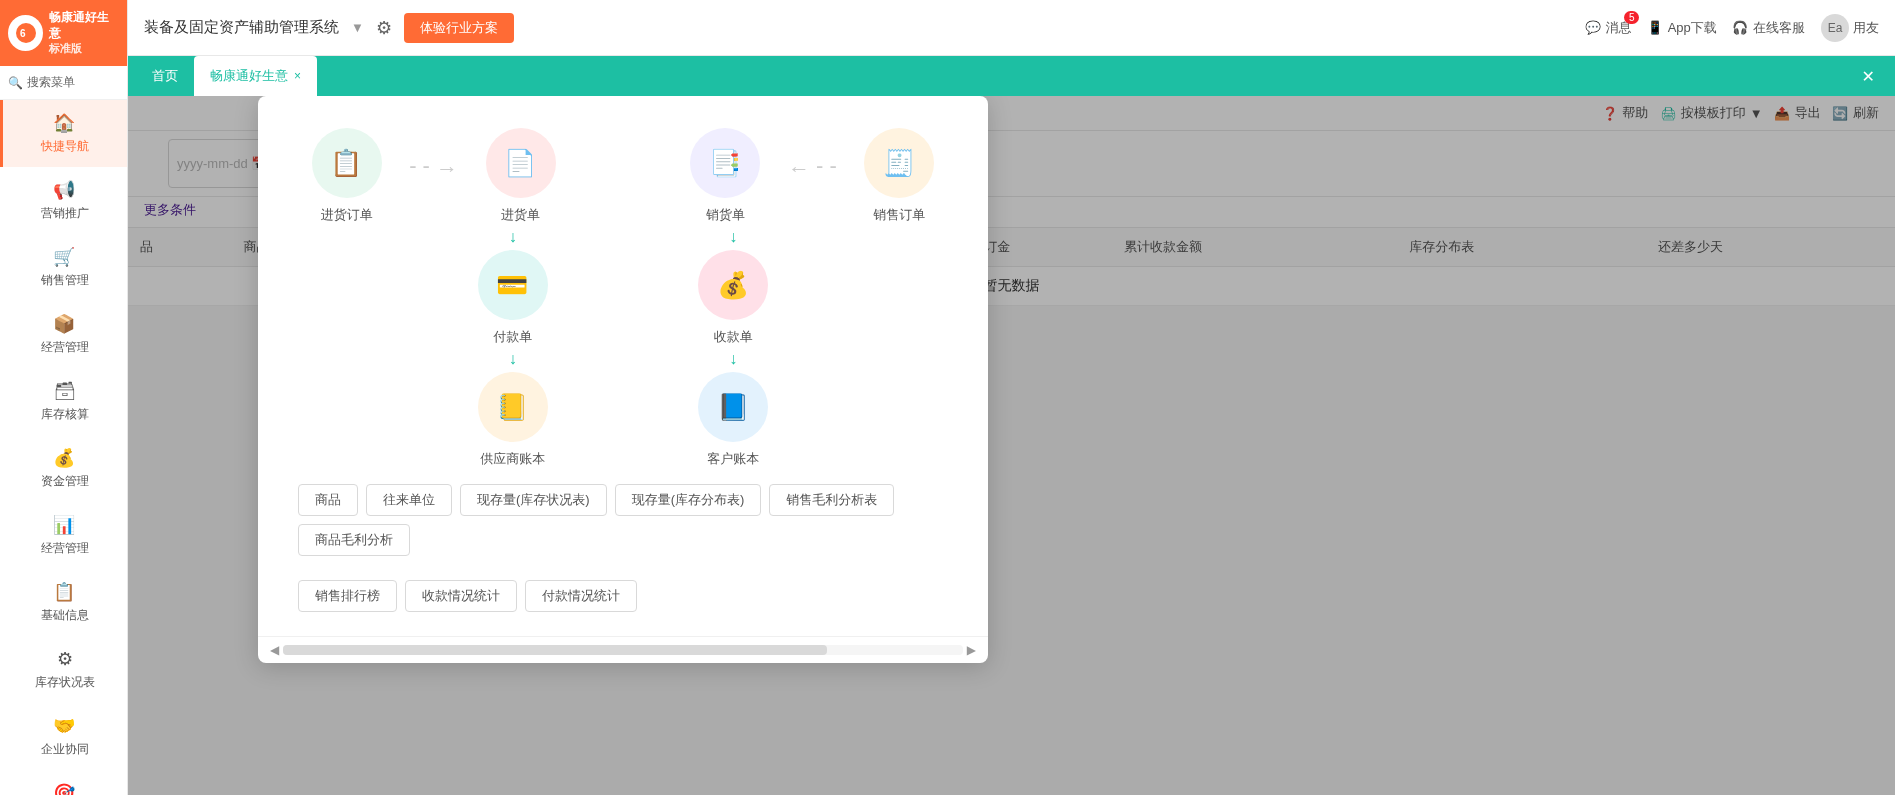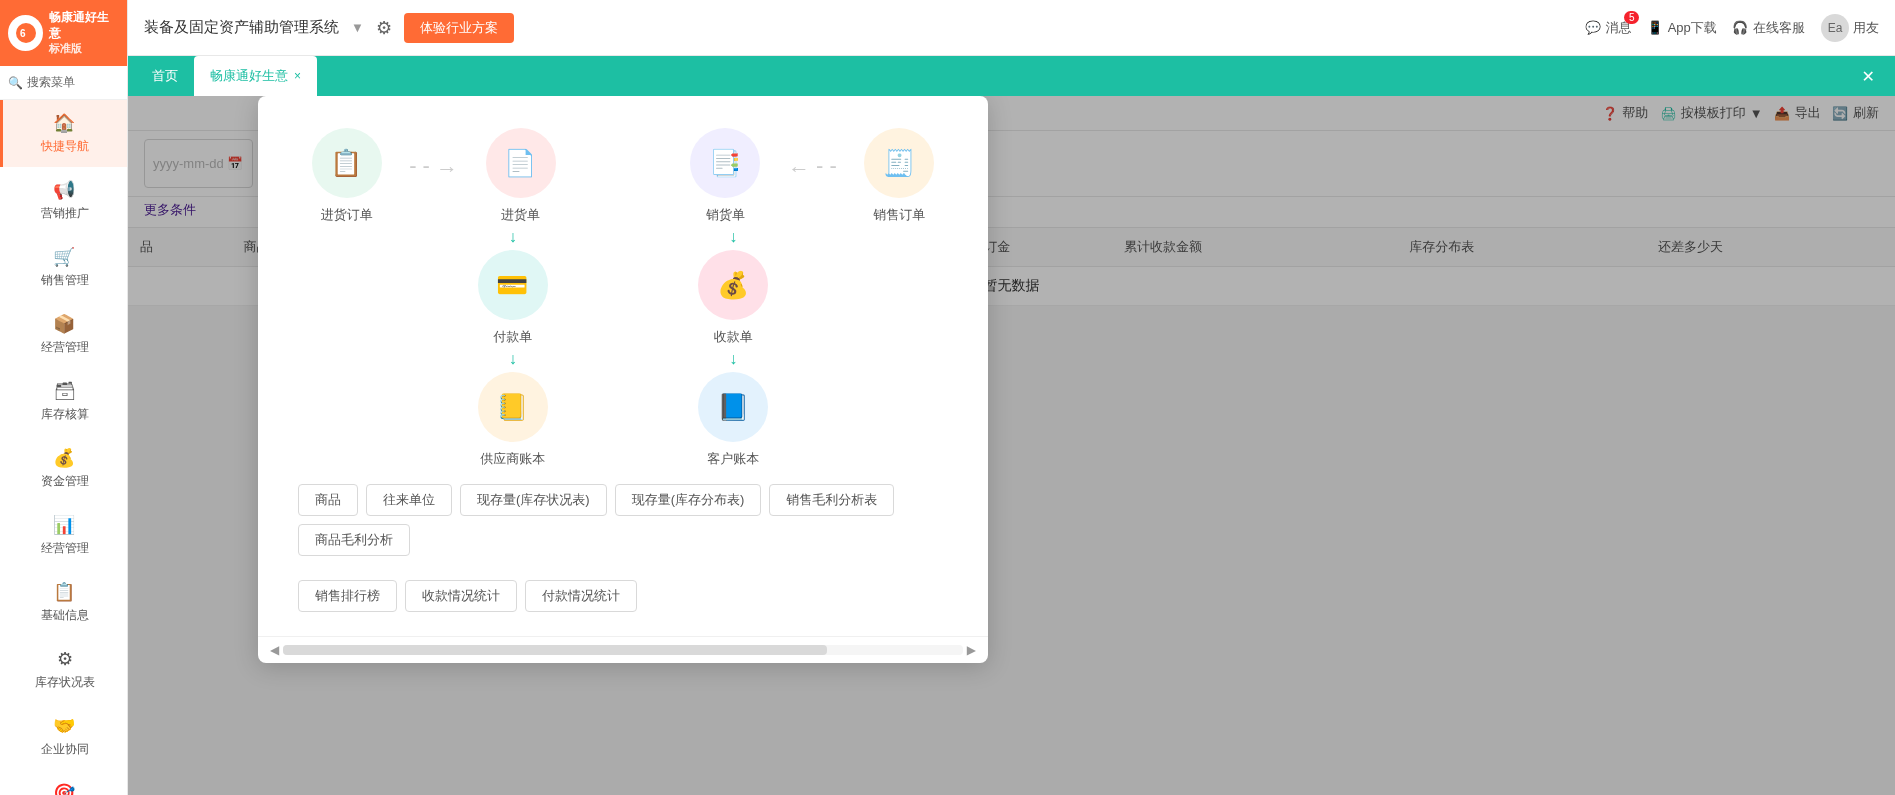--- a/index.html
+++ b/index.html
@@ -38,21 +38,21 @@
     .tab-close { font-size: 12px; cursor: pointer; }
     .tabbar-close { margin-left: auto; color: #fff; font-size: 16px; cursor: pointer; padding: 0 12px; }
 
     
     .content-toolbar { background: #fff; padding: 8px 16px; display: flex; align-items: center; gap: 12px; border-bottom: 1px solid #e8e8e8; }
     .toolbar-action { display: flex; align-items: center; gap: 4px; cursor: pointer; color: #555; font-size: 13px; }
     .toolbar-action .icon { color: #1dbfa3; }
 
     
     .filter-bar { background: #fff; padding: 8px 16px; display: flex; align-items: center; gap: 12px; flex-wrap: wrap; border-bottom: 1px solid #e8e8e8; }
-    .filter-input { border: 1px solid #d9d9d9; border-radius: 4px; padding: 16px 8px; font-size: 13px; color: #999; display: flex; align-items: center; gap: 4px; }
+    .filter-input { border: 1px solid #d9d9d9; border-radius: 4px; padding: 16px 8px; font-size: 13px; color: #999; display: flex; align-items: center; gap: 4px; margin-left: 24px; }
     .filter-select { border: 1px solid #d9d9d9; border-radius: 4px; padding: 4px 8px; font-size: 13px; min-width: 100px; display: flex; align-items: center; justify-content: space-between; color: #555; }
     .btn-query { background: #ff6b35; color: #fff; border: none; border-radius: 4px; padding: 5px 16px; cursor: pointer; font-size: 13px; }
     .btn-settings-sm { background: #fff; color: #555; border: 1px solid #d9d9d9; border-radius: 4px; padding: 5px 12px; cursor: pointer; font-size: 13px; }
     .more-conditions { color: #4c1d95; font-size: 13px; cursor: pointer; }
 
     
     .table-wrap { background: #fff; margin: 0; overflow: auto; }
     .data-table { width: 100%; border-collapse: collapse; font-size: 13px; }
     .data-table th { background: #fafafa; border-bottom: 1px solid #e8e8e8; padding: 10px 12px; text-align: left; color: #555; font-weight: 500; white-space: nowrap; }
     .data-table td { border-bottom: 1px solid #f0f0f0; padding: 10px 12px; color: #333; white-space: nowrap; }

